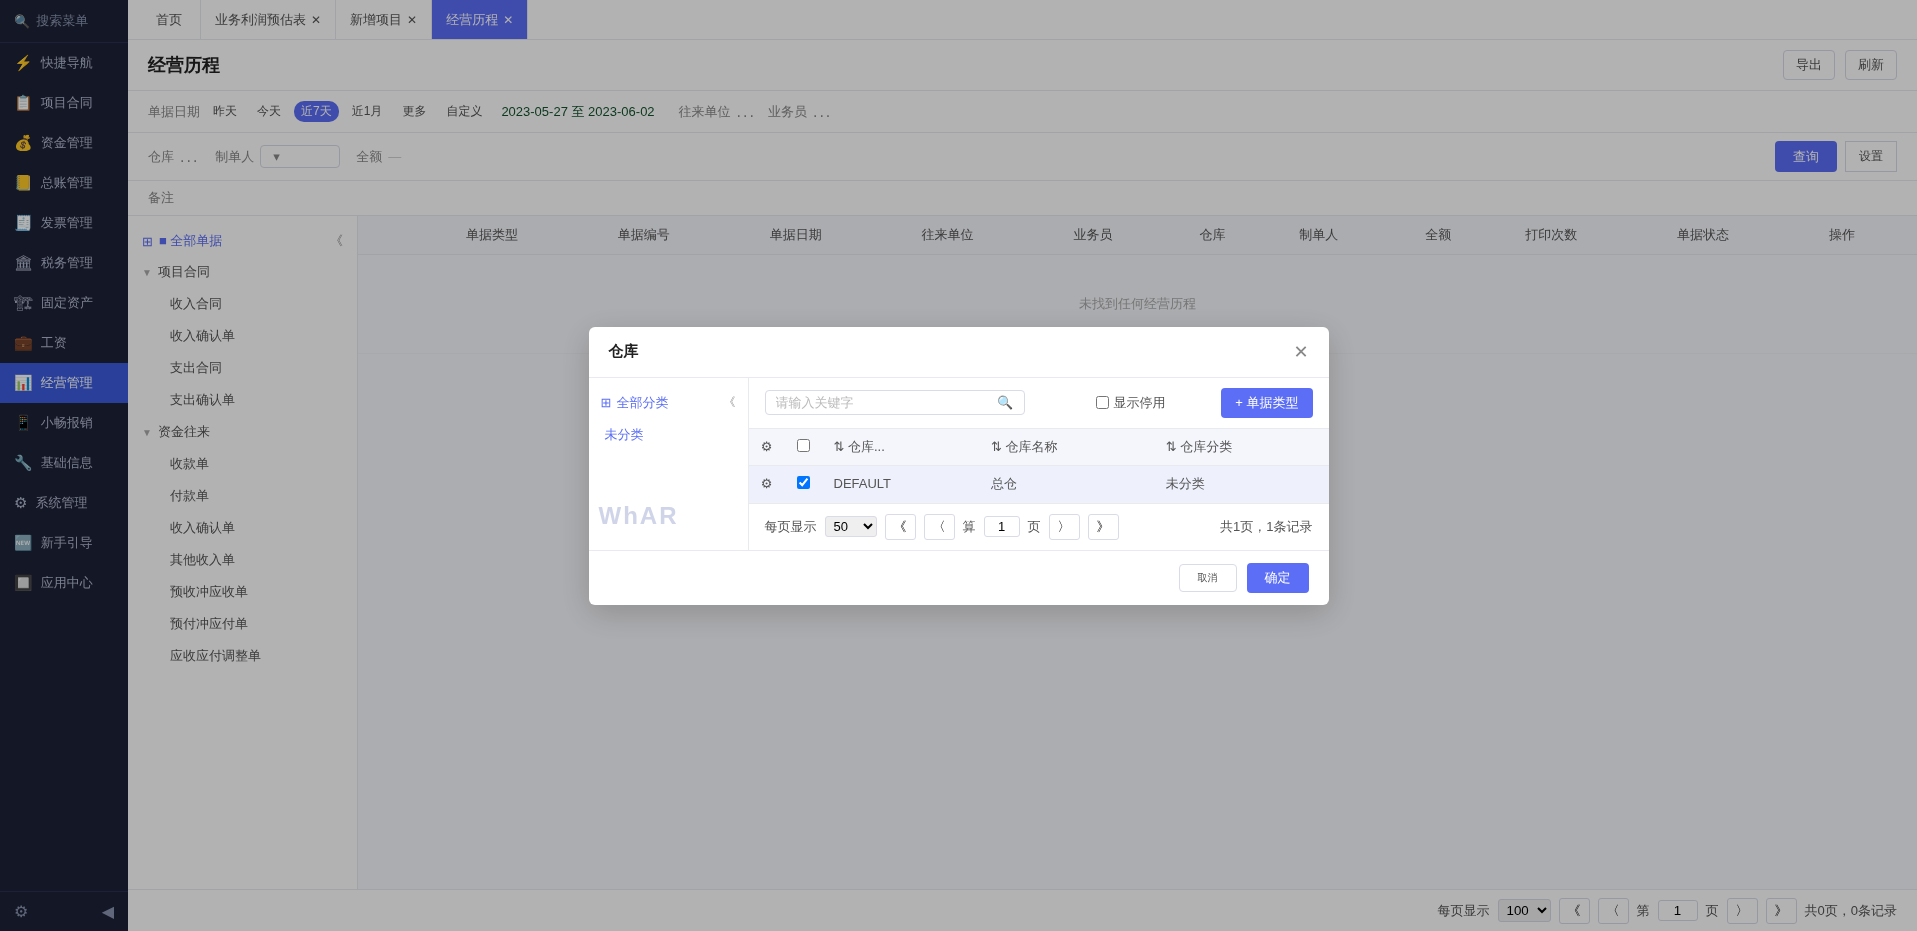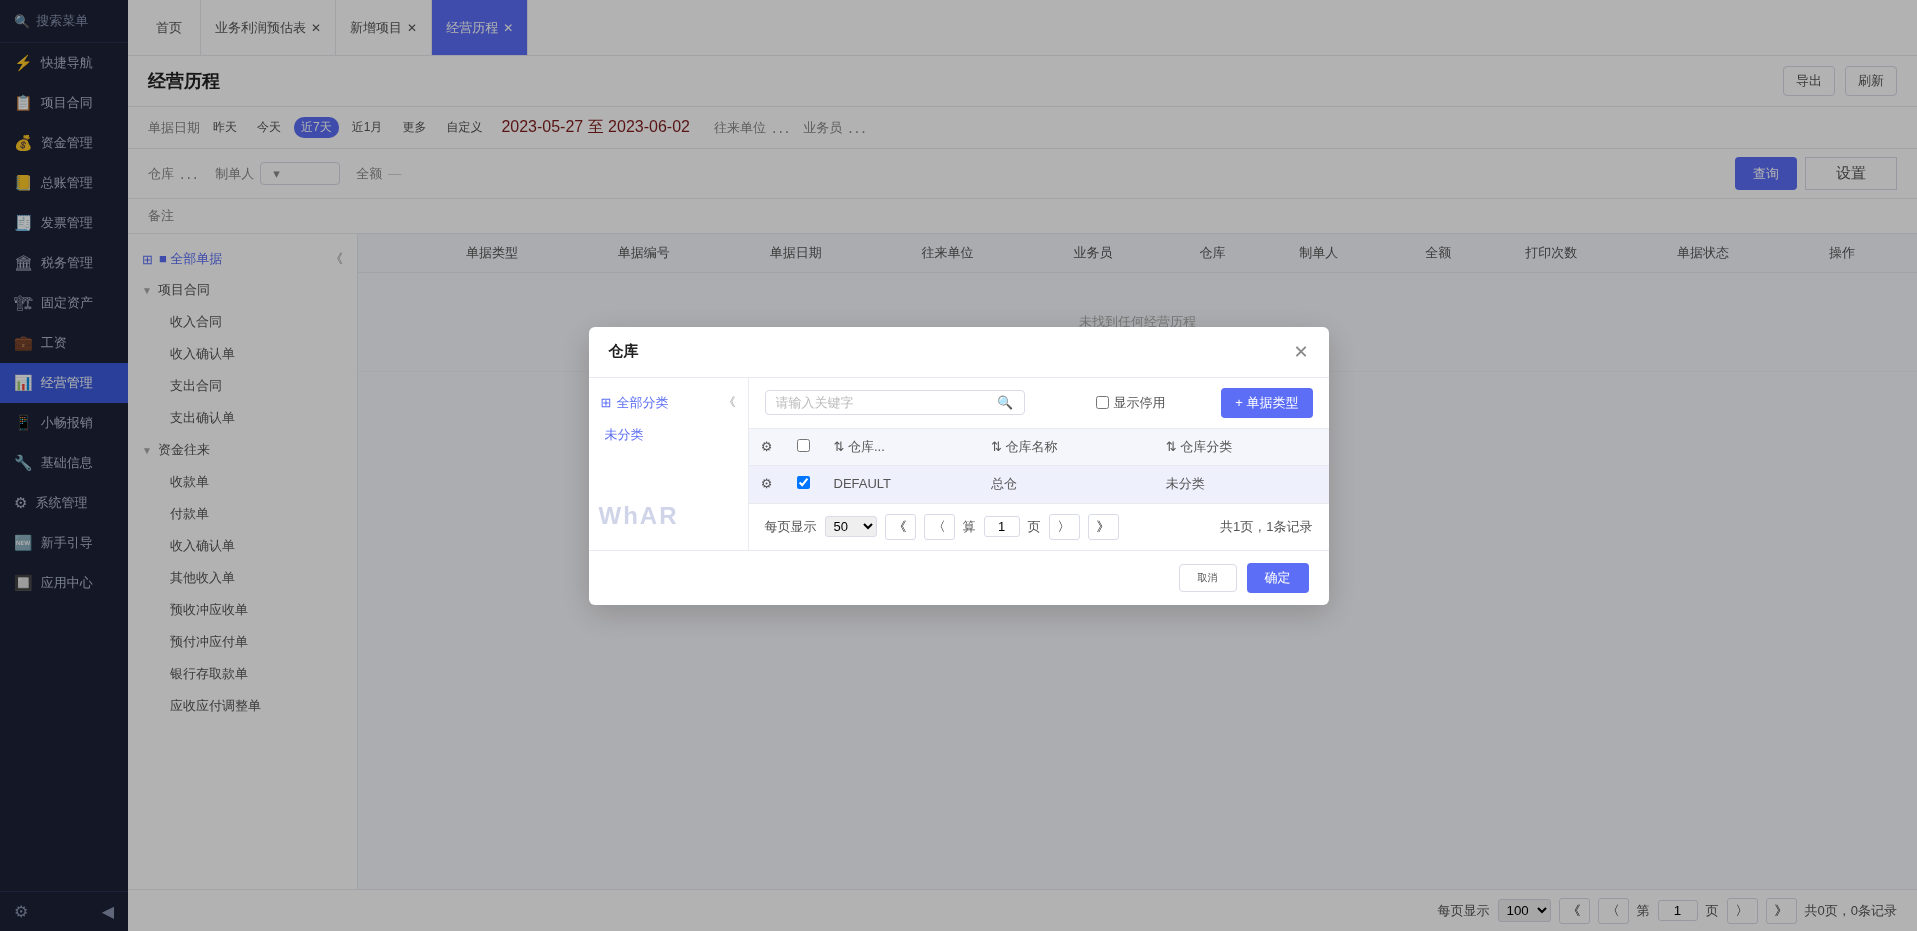--- a/index.html
+++ b/index.html
@@ -19,39 +19,39 @@
     .sidebar-item .icon { font-size: 15px; }
     .sidebar-bottom {
       margin-top: auto; display: flex; align-items: center; justify-content: space-between; padding: 10px 14px; border-top: 1px solid #2a3050;
     }
     .sidebar-bottom-icon { font-size: 16px; cursor: pointer; color: #8a94b0; }
 
     
     .main-area { margin-left: 128px; height: 100%; display: flex; flex-direction: column; }
 
     
-    .top-tabs { display: flex; align-items: center; background: #fff; border-bottom: 1px solid #e8eaf0; height: 56px; padding: 0 10px; }
+    .top-tabs { display: flex; align-items: center; background: #fff; border-bottom: 1px solid #e8eaf0; height: 40px; padding: 0 10px; }
     .top-tab { display: flex; align-items: center; gap: 5px; padding: 0 14px; height: 100%; font-size: 13px; color: #555; cursor: pointer; border-right: 1px solid #e8eaf0; }
     .top-tab.active { color: #fff; background: #5b6ef5; }
     .top-tab .close-btn { font-size: 12px; color: inherit; cursor: pointer; }
     .top-tab-home { padding: 0 18px; }
 
     
     .page-header { display: flex; align-items: center; justify-content: space-between; padding: 10px 20px; background: #fff; border-bottom: 1px solid #e8eaf0; }
     .page-title { font-size: 18px; font-weight: bold; color: #222; }
     .page-header-actions { display: flex; gap: 10px; align-items: center; }
     .header-btn { display: flex; align-items: center; gap: 4px; padding: 5px 12px; border: 1px solid #d9dbe8; border-radius: 4px; background: #fff; cursor: pointer; font-size: 13px; color: #555; }
 
     
     .filter-bar { background: #fff; padding: 10px 20px; border-bottom: 1px solid #e8eaf0; display: flex; align-items: center; flex-wrap: wrap; gap: 12px; }
     .filter-item { display: flex; align-items: center; gap: 6px; font-size: 13px; color: #555; }
     .filter-label { color: #888; white-space: nowrap; }
     .date-btn { padding: 2px 7px; border-radius: 3px; cursor: pointer; font-size: 12px; color: #555; }
     .date-btn.active { background: #5b6ef5; color: #fff; border-radius: 10px; }
-    .date-range { color: #7f1d1d; font-size: 16px; }
+    .date-range { color: #14532d; font-size: 13px; }
     .filter-dots { color: #888; cursor: pointer; font-size: 16px; letter-spacing: 2px; }
     .filter-select { display: flex; align-items: center; gap: 4px; border: 1px solid #d9dbe8; border-radius: 4px; padding: 3px 8px; cursor: pointer; font-size: 13px; color: #888; min-width: 80px; }
     .filter-divider { color: #ccc; }
 
     
     .content-layout { display: flex; flex: 1; overflow: hidden; }
 
     
     .left-panel { width: 230px; background: #fff; border-right: 1px solid #e8eaf0; padding: 10px 0; overflow-y: auto; }
     .left-panel-header { display: flex; align-items: center; justify-content: space-between; padding: 6px 14px; font-size: 13px; color: #555; }
@@ -107,21 +107,21 @@
     
     .modal-footer { display: flex; align-items: center; justify-content: space-between; padding: 10px 16px; border-top: 1px solid #e8eaf0; font-size: 13px; color: #555; }
     .modal-footer-left { display: flex; align-items: center; gap: 8px; }
     .modal-footer-right { display: flex; align-items: center; gap: 8px; }
     .modal-actions { display: flex; align-items: center; justify-content: flex-end; gap: 10px; padding: 12px 20px; border-top: 1px solid #e8eaf0; }
     .cancel-btn { padding: 6px 18px; border: 1px solid #d9dbe8; border-radius: 4px; background: #fff; cursor: pointer; font-size: 10px; color: #555; }
     .confirm-btn { padding: 6px 18px; border: none; border-radius: 4px; background: #5b6ef5; color: #fff; cursor: pointer; font-size: 13px; }
 
     .second-filter-bar { background: #fff; padding: 8px 20px; border-bottom: 1px solid #e8eaf0; display: flex; align-items: center; gap: 16px; }
     .query-btn { background: #5b6ef5; color: #fff; border: none; border-radius: 4px; padding: 6px 18px; cursor: pointer; font-size: 13px; }
-    .setting-btn { background: #fff; color: #555; border: 1px solid #d9dbe8; border-radius: 0; padding: 6px 30px; cursor: pointer; font-size: 15px; }
+    .setting-btn { background: #fff; color: #555; border: 1px solid #d9dbe8; border-radius: 0; padding: 6px 13px; cursor: pointer; font-size: 12px; }
     .emdash { color: #ccc; }
   </style>
 </head>
 <body>
 
 <div class="sidebar">
   <div class="sidebar-search">
     <span>🔍</span>
     <span>搜索菜单</span>
   </div>
@@ -306,23 +306,20 @@
             <span>收入确认单</span>
           </div>
           <div class="left-panel-tree-item child">
             <span>其他收入单</span>
           </div>
           <div class="left-panel-tree-item child">
             <span>预收冲应收单</span>
           </div>
           <div class="left-panel-tree-item child">
             <span>预付冲应付单</span>
-          </div>
-          <div class="left-panel-tree-item child">
-            <span>银行存取款单</span>
           </div>
           <div class="left-panel-tree-item child">
             <span>应收应付调整单</span>
           </div>
         </div>
     </div>
 
     <div class="main-table-area">
       <table class="data-table">
         <thead>

